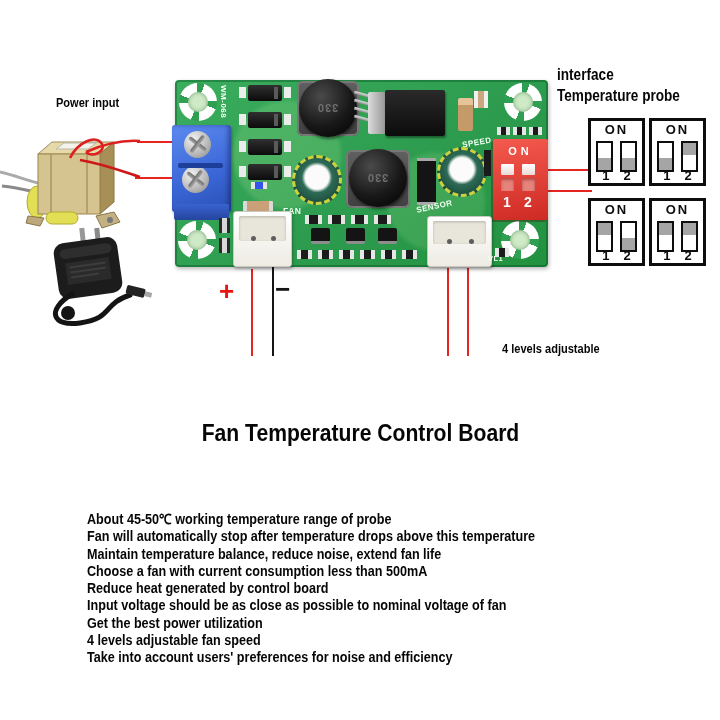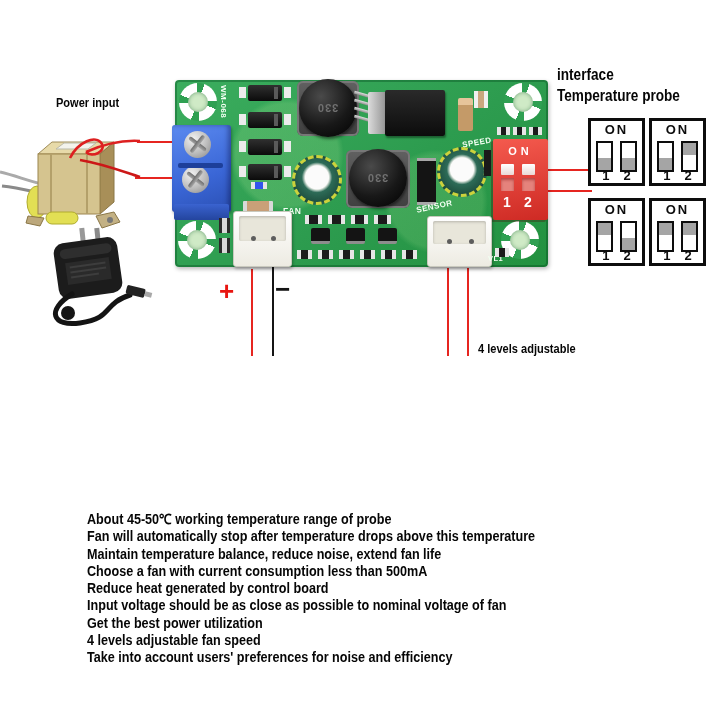--- a/index.html
+++ b/index.html
@@ -93,21 +93,21 @@
 </head>
 <body>
 
 <div id="canvas">
 
   <div class="lbl" style="left:56px;top:95px;"><span class="cond">Power input</span></div>
   <div id="temp-probe">
     <div><span class="cond">interface</span></div>
     <div><span class="cond">Temperature probe</span></div>
   </div>
-  <div class="lbl" style="left:478px;top:341px;text-align:center;"><span class="cond">4 levels adjustable</span></div>
+  <div class="lbl" style="left:502px;top:341px;text-align:center;"><span class="cond">4 levels adjustable</span></div>
 
   <div class="redline" style="left:137px;top:141px;width:39px;height:2px;"></div>
   <div class="redline" style="left:135px;top:177px;width:43px;height:2px;"></div>
   <div class="redline" style="left:539px;top:169px;width:53px;height:2px;"></div>
   <div class="redline" style="left:539px;top:190px;width:53px;height:2px;"></div>
   <div class="redline" style="left:251px;top:269px;width:2px;height:87px;"></div>
   <div class="blackline" style="left:272px;top:267px;width:2px;height:89px;"></div>
   <div class="redline" style="left:447px;top:268px;width:2px;height:88px;"></div>
   <div class="redline" style="left:467px;top:268px;width:2px;height:88px;"></div>
   <div class="pm" style="left:219px;top:276px;color:#e81510;">+</div>
@@ -317,20 +317,21 @@
             <div class="knob"></div>
           </div>
         </div>
         <div class="dip-nums">
           <span>1</span>
           <span>2</span>
         </div>
       </div>
     </div>
 
+  <div id="title"><span class="t">Fan Temperature Control Board</span></div>
   <div id="features">
       <div class="feature">About 45-50℃ working temperature range of probe</div>
       <div class="feature">Fan will automatically stop after temperature drops above this temperature</div>
       <div class="feature">Maintain temperature balance, reduce noise, extend fan life</div>
       <div class="feature">Choose a fan with current consumption less than 500mA</div>
       <div class="feature">Reduce heat generated by control board</div>
       <div class="feature">Input voltage should be as close as possible to nominal voltage of fan</div>
       <div class="feature">Get the best power utilization</div>
       <div class="feature">4 levels adjustable fan speed</div>
       <div class="feature">Take into account users' preferences for noise and efficiency</div>

